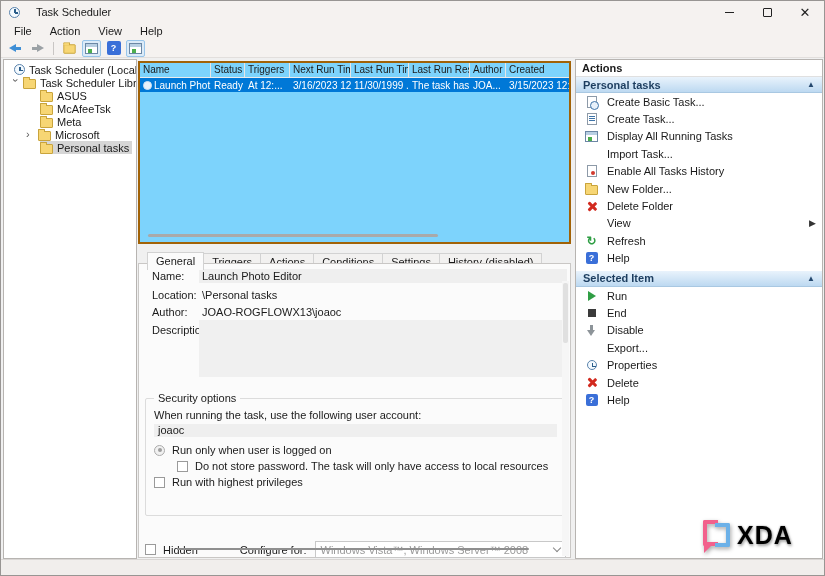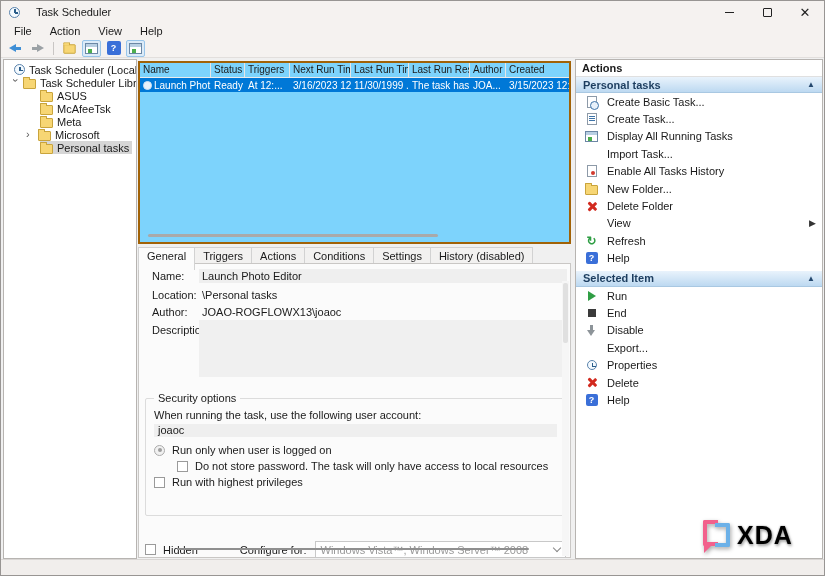--- a/index.html
+++ b/index.html
@@ -81,21 +81,21 @@
   .list-grid { display:grid; grid-template-columns:71px 34px 45px 61px 58px 61px 36px 1fr; }
   .list-header { height:15px; border-bottom:1px solid #ececec; }
   .hcell { border-right:1px solid #e6e6e6; padding:1px 3px 0; white-space:nowrap; overflow:hidden; }
   .list-row { height:14px; background:#0078d7; color:#fff; align-items:center; }
   .cell { padding:0 3px; white-space:nowrap; overflow:hidden; display:flex; align-items:center; gap:2px; }
   .row-clock { width:9px; height:9px; border-radius:50%; border:1px solid #cfe3f5; background:#e8f1fa; flex-shrink:0; }
   .list-hscroll { position:absolute; left:8px; bottom:5px; width:290px; height:3px; background:#a9a9a9; border-radius:2px; }
 
   
   .details-pane { position:absolute; left:137px; top:246px; width:433px; height:311px; }
-  .tabbar { position:absolute; left:0; top:0; height:23px; display:flex; }
+  .tabbar { position:absolute; left:9px; top:0; height:23px; display:flex; align-items:flex-end; }
   .tab { padding:2px 8px; border:1px solid #d2d2d2; border-bottom:none; background:#f2f1f0; margin-right:-1px; white-space:nowrap; }
   .tab.active { background:#fbfbfb; position:relative; z-index:3; padding-bottom:3px; }
   .tab-content { position:absolute; left:0; top:16px; right:0; bottom:0; background:#fbfbfb; border:1px solid #c9c7c5; z-index:2; }
   .fld-label { position:absolute; left:13px; }
   .fld-bar { position:absolute; left:60px; width:368px; height:14px; line-height:14px; padding-left:3px; }
   .gray-bar { background:#efefef; }
   .desc-box { position:absolute; left:60px; top:56px; width:368px; height:57px; background:#f0f0f0; }
   .group { position:absolute; left:6px; top:134px; width:421px; height:118px; border:1px solid #dcdcdc; border-radius:2px; padding:10px 8px 0; }
   .group-legend { position:absolute; top:-7px; left:8px; background:#fbfbfb; padding:0 4px; }
   .sec-row { display:flex; align-items:center; gap:7px; margin-bottom:4px; }

